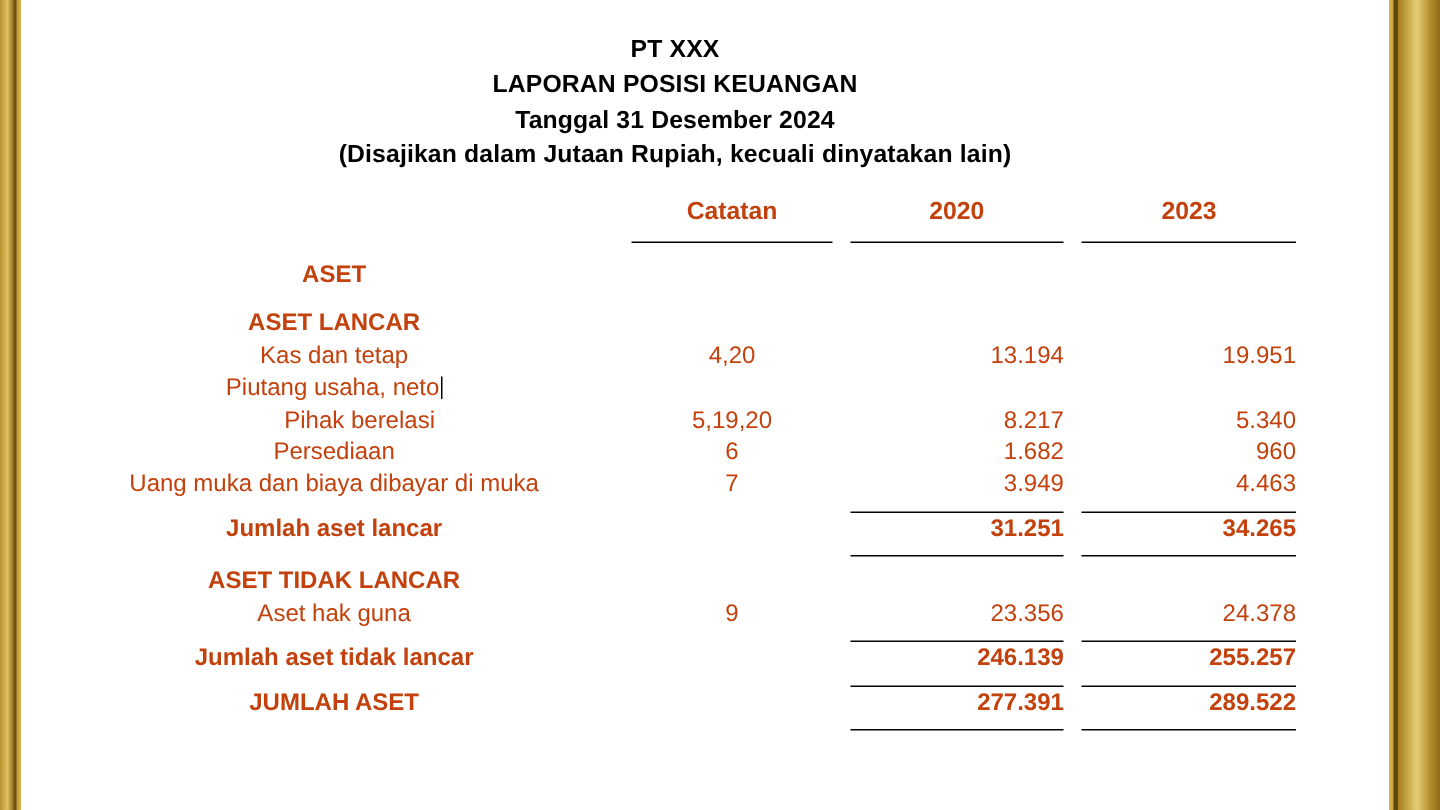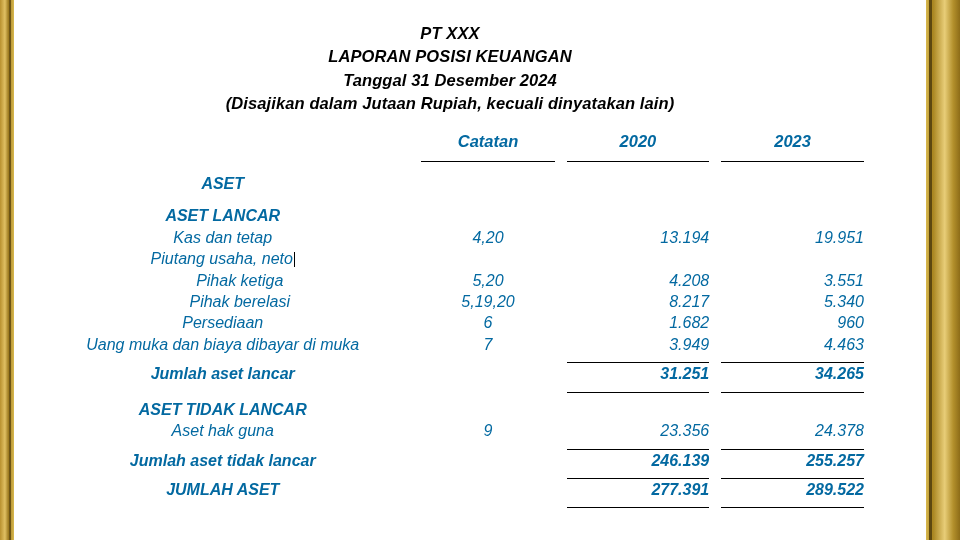--- a/index.html
+++ b/index.html
@@ -40,21 +40,20 @@
     top: 0; left: 3px;
     width: 3px; height: 540px;
     background: #5e4810;
   }
   .page {
     position: absolute;
     top: 0; left: 14px;
     width: 907px;
     height: 540px;
     background: #ffffff;
-    font-style: italic;
   }
   .doc {
     position: absolute;
     left: 0; top: 0;
     width: 872px;
     padding: 0 16px 0 16px;
     box-sizing: border-box;
   }
   .header {
     text-align: center;
@@ -66,21 +65,21 @@
     letter-spacing: 0.1px;
   }
   .header div {
     white-space: nowrap;
   }
   table.fin {
     width: 100%;
     border-collapse: collapse;
     margin-top: 14px;
     font-size: 16px;
-    color: #0369a1;
+    color: #c2410c;
   }
   table.fin td, table.fin th {
     padding: 0;
     vertical-align: bottom;
   }
   col.c-label { width: 392px; }
   col.c-note  { width: 150px; }
   col.c-y1    { width: 160px; }
   col.c-y2    { width: 160px; }
 
@@ -198,26 +197,20 @@
           <td class="num">19.951</td>
         </tr>
 
         <tr class="row">
           <td class="lbl"><span>Piutang usaha, neto</span><span class="caret"></span></td>
           <td class="note"></td>
           <td class="num"></td>
           <td class="num"></td>
         </tr>
 
-        <tr class="row">
-          <td class="lbl indent">Pihak ketiga</td>
-          <td class="note">5,20</td>
-          <td class="num">4.208</td>
-          <td class="num">3.551</td>
-        </tr>
 
         <tr class="row">
           <td class="lbl indent">Pihak berelasi</td>
           <td class="note">5,19,20</td>
           <td class="num">8.217</td>
           <td class="num">5.340</td>
         </tr>
 
         <tr class="row">
           <td class="lbl">Persediaan</td>

